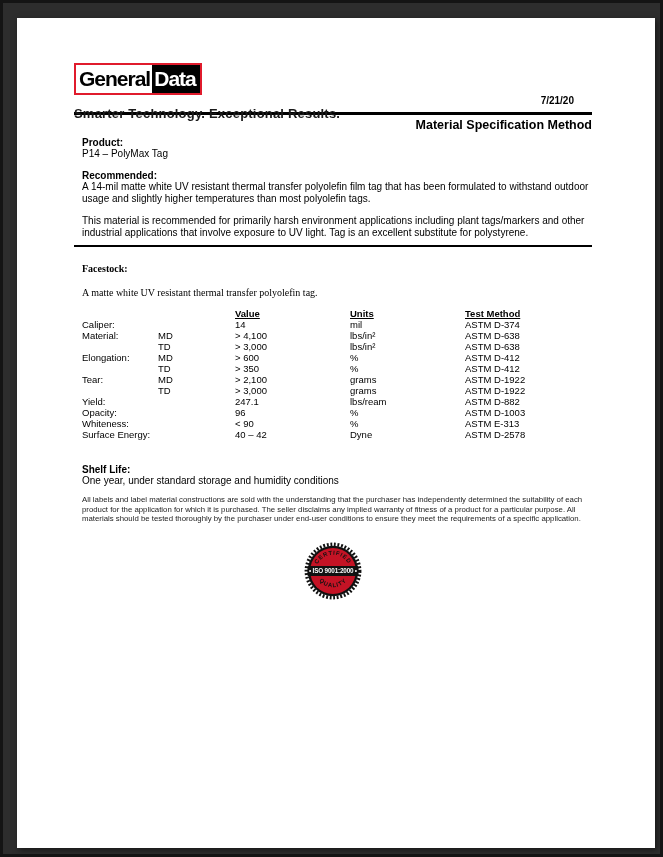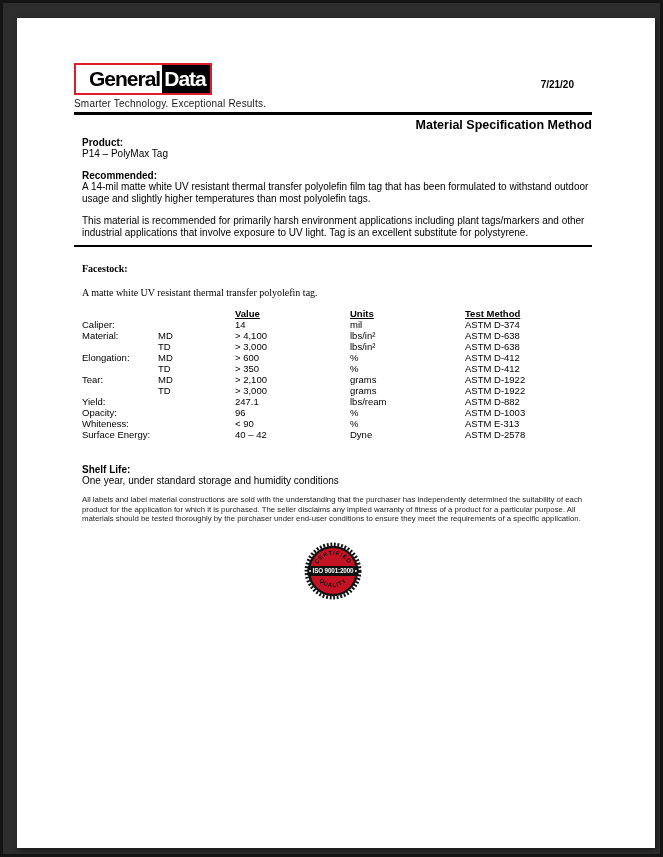--- a/index.html
+++ b/index.html
@@ -6,25 +6,25 @@
   html,body { width:663px; height:857px; }
   body { font-family:"Liberation Sans", sans-serif; background:#2d2d2d; }
 
   .stage { position:relative; width:663px; height:857px; background:#2d2d2d; border:3px solid #141414; overflow:hidden; }
   .paper { position:absolute; left:14px; top:15px; width:638px; height:830px; background:#ffffff; box-shadow:2px 2px 6px rgba(0,0,0,.5); }
 
   .content { position:relative; height:100%; padding:0 63px 0 57px; color:#000; }
 
   
   .logo-row { position:relative; margin-top:45px; height:43px; }
-  .logo-box { display:inline-flex; border:2px solid #e01b2c; height:32px; align-items:flex-end;padding-left:10px; }
+  .logo-box { display:inline-flex; border:2px solid #e01b2c; height:32px; align-items:flex-end; }
   .logo-general { background:#ffffff; color:#000; font-weight:bold; font-size:21px; letter-spacing:-1px; line-height:28px; padding:0 2px 0 3px; }
   .logo-data { background:#000000; color:#fff; font-weight:bold; font-size:21px; letter-spacing:-1px; line-height:28px; padding:0 4px 0 2px; }
-  .tagline { margin-top:3px; font-size:10px; font-weight:normal; letter-spacing:.2px; color:#1a1a1a; }
-  .doc-date { position:absolute; top:16px; right:18px; font-size:10px; font-weight:bold; }
+  .tagline { margin-top:11px; font-size:13px; font-weight:bold; letter-spacing:.2px; color:#1a1a1a; }
+  .doc-date { position:absolute; top:32px; right:18px; font-size:10px; font-weight:bold; }
 
   .rule-thick { margin-top:6px; height:3px; background:#000; }
   .rule-thin  { margin-top:6px; height:2px; background:#000; }
 
   .doc-title { margin-top:3px; text-align:right; font-size:12.5px; font-weight:bold; }
 
   
   .sec { margin-left:8px; }
   .sec-heading { font-size:10px; font-weight:bold; }
   .sec-text { font-size:10px; line-height:12px; }

